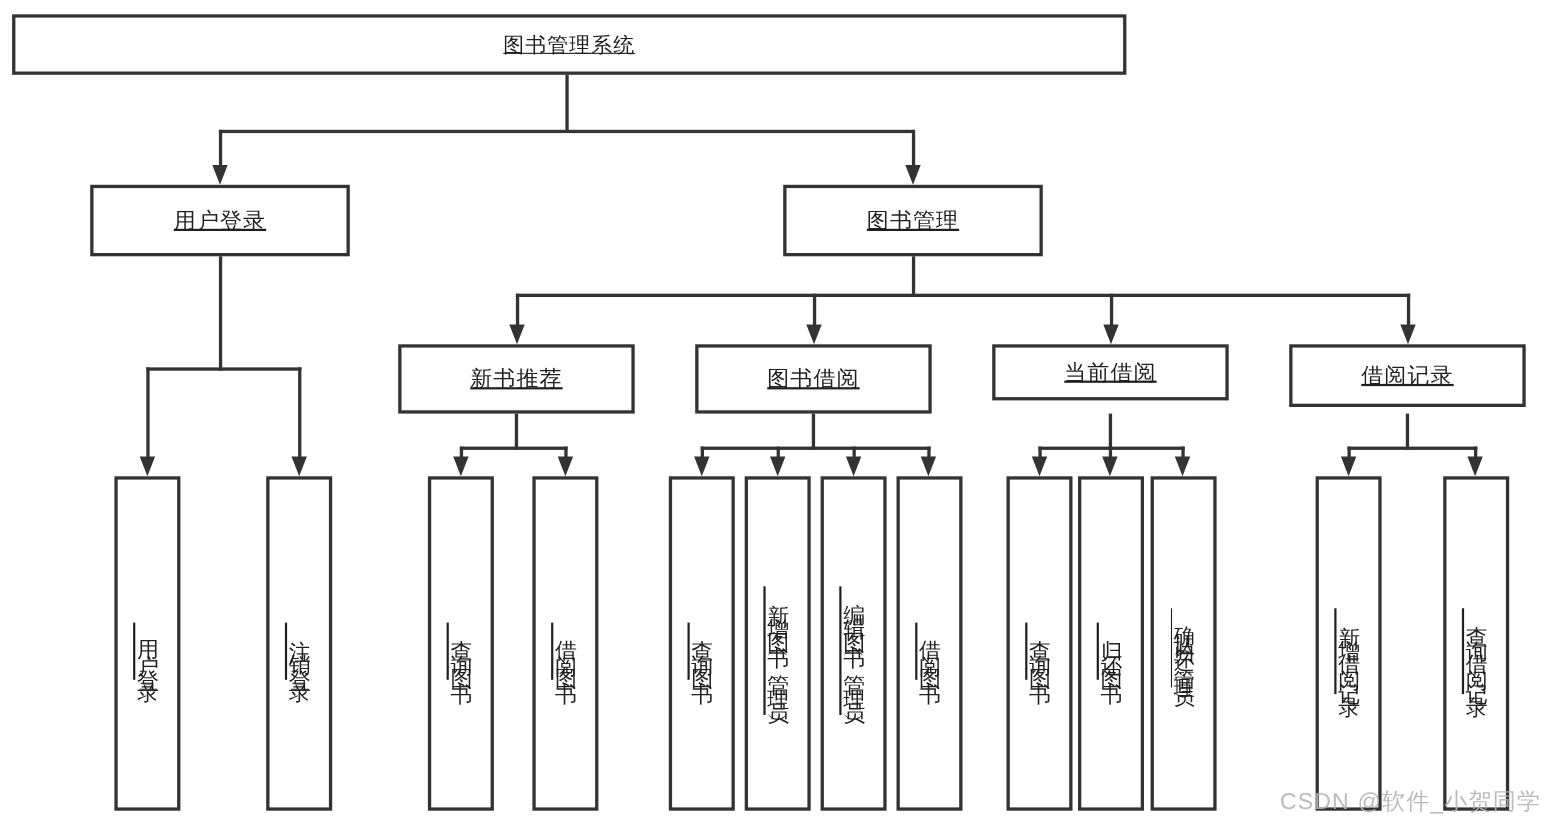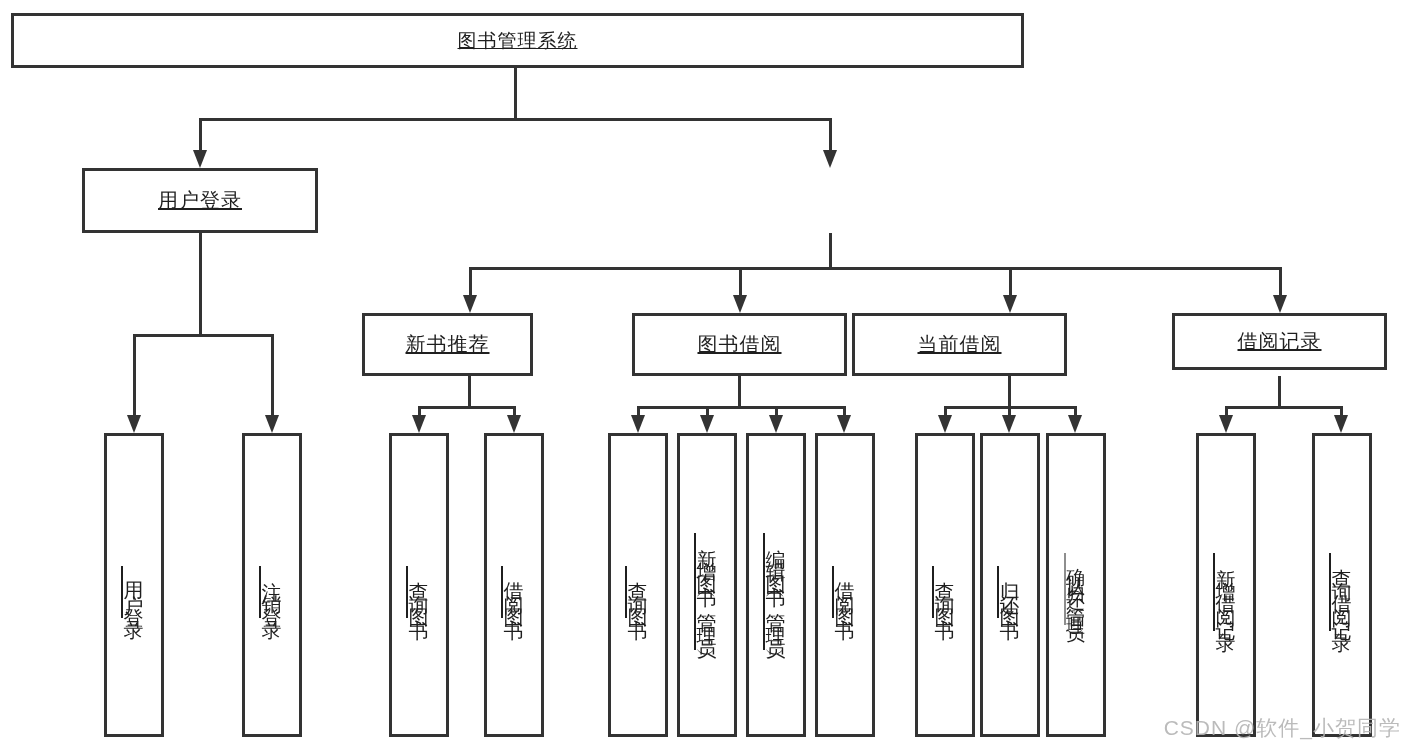--- a/index.html
+++ b/index.html
@@ -51,46 +51,49 @@
   <div class="vline" style="left:514px;top:68px;height:52px"></div>
   <div class="hline" style="left:199px;top:118px;width:632px"></div>
   <div class="vline" style="left:199px;top:118px;height:36px"></div>
   <div class="arrow" style="left:193px;top:150px"></div>
   <div class="vline" style="left:829px;top:118px;height:36px"></div>
   <div class="arrow" style="left:823px;top:150px"></div>
 
   <div class="box" style="left:82px;top:168px;width:236px;height:65px">
     <span>用户登录</span>
   </div>
+  <div class="box" style="left:712px;top:168px;width:236px;height:65px">
+    <span>图书管理</span>
+  </div>
 
   <div class="vline" style="left:199px;top:233px;height:104px"></div>
   <div class="hline" style="left:133px;top:334px;width:141px"></div>
   <div class="vline" style="left:133px;top:334px;height:84px"></div>
   <div class="arrow" style="left:127px;top:415px"></div>
   <div class="vline" style="left:271px;top:334px;height:84px"></div>
   <div class="arrow" style="left:265px;top:415px"></div>
 
   <div class="vline" style="left:829px;top:233px;height:37px"></div>
   <div class="hline" style="left:469px;top:267px;width:813px"></div>
   <div class="vline" style="left:469px;top:267px;height:31px"></div>
   <div class="arrow" style="left:463px;top:295px"></div>
   <div class="vline" style="left:739px;top:267px;height:31px"></div>
   <div class="arrow" style="left:733px;top:295px"></div>
   <div class="vline" style="left:1009px;top:267px;height:31px"></div>
   <div class="arrow" style="left:1003px;top:295px"></div>
   <div class="vline" style="left:1279px;top:267px;height:31px"></div>
   <div class="arrow" style="left:1273px;top:295px"></div>
 
-  <div class="box" style="left:362px;top:313px;width:171px;height:63px">
+  <div class="box" style="left:362px;top:313px;width:215px;height:63px">
     <span>新书推荐</span>
   </div>
   <div class="box" style="left:632px;top:313px;width:215px;height:63px">
     <span>图书借阅</span>
   </div>
-  <div class="box" style="left:852px;top:313px;width:215px;height:63px">
+  <div class="box" style="left:902px;top:313px;width:215px;height:51px">
     <span>当前借阅</span>
   </div>
   <div class="box" style="left:1172px;top:313px;width:215px;height:57px">
     <span>借阅记录</span>
   </div>
 
   <div class="vline" style="left:468px;top:376px;height:33px"></div>
   <div class="hline" style="left:418px;top:406px;width:98px"></div>
   <div class="vline" style="left:418px;top:406px;height:12px"></div>
   <div class="arrow" style="left:412px;top:415px"></div>

